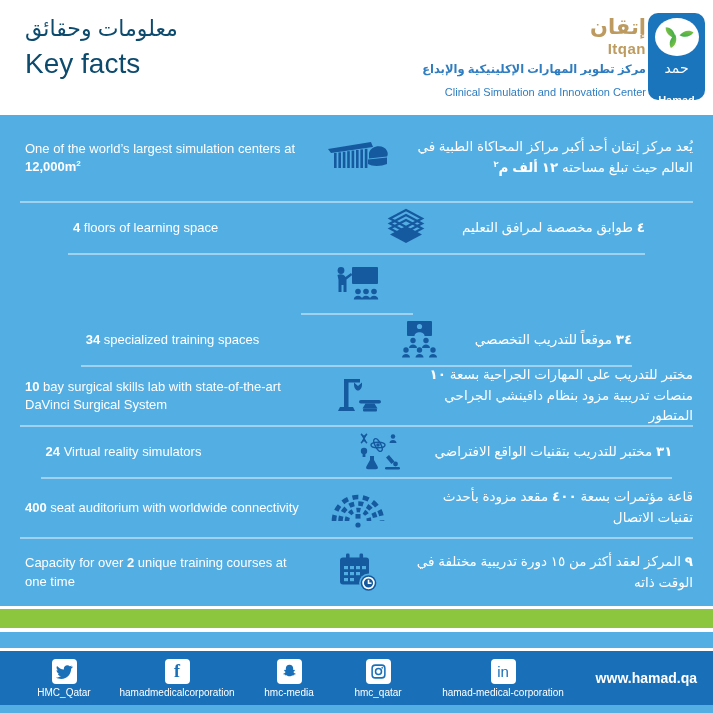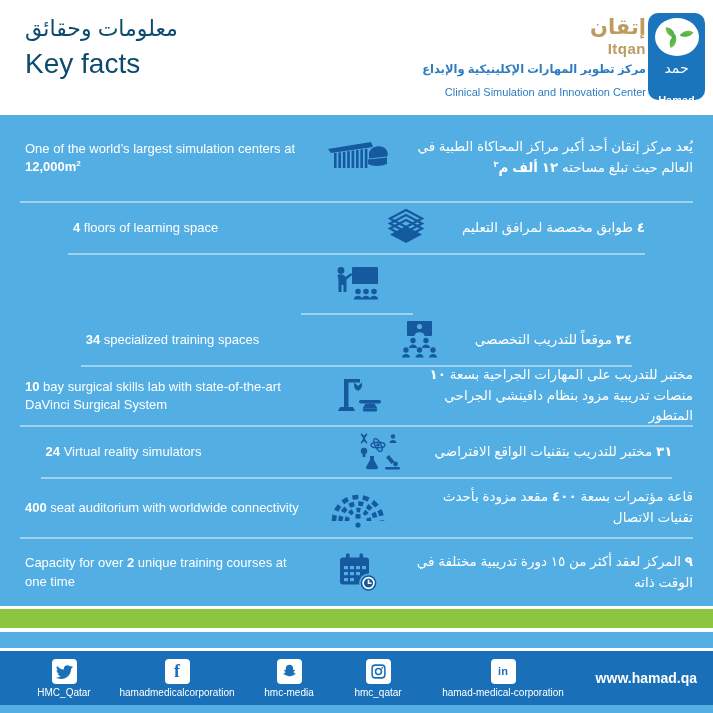--- a/index.html
+++ b/index.html
@@ -57,21 +57,21 @@
   .footer{height:54px;background:#1A70B8;display:flex;align-items:center;
     padding:0 16px 0 20px;box-sizing:border-box;}
   .social{display:flex;flex-direction:column;align-items:center;gap:3px;}
   .sq{width:25px;height:25px;background:#fff;border-radius:4px;color:#1A70B8;
     display:flex;align-items:center;justify-content:center;font-weight:bold;}
   .sq svg{display:block;}
   .slabel{color:#fff;font-size:10px;white-space:nowrap;}
   .w1{width:88px}.w2{width:138px}.w3{width:86px}.w4{width:92px}.w5{width:158px}
   .spacer{flex:1;}
   .site{color:#fff;font-size:14px;font-weight:bold;}
-  .in-txt{font-size:11px;font-weight:bold;}
+  .in-txt{font-size:15px;font-weight:normal;}
   .fb-txt{font-size:18px;font-weight:bold;font-family:"Liberation Serif","DejaVu Serif",serif;}
 </style>
 </head>
 <body>
 
 <div class="page">
 
   <div class="header">
     <div class="titles">
       <div class="title-ar">معلومات وحقائق</div>

